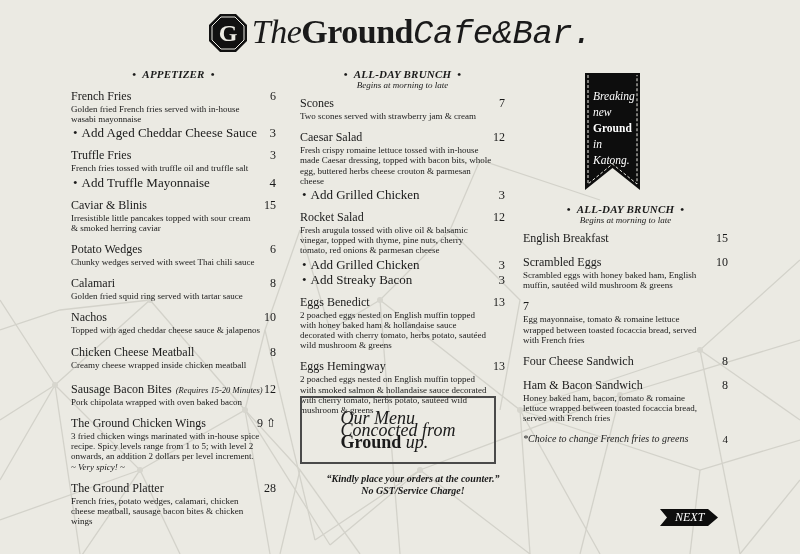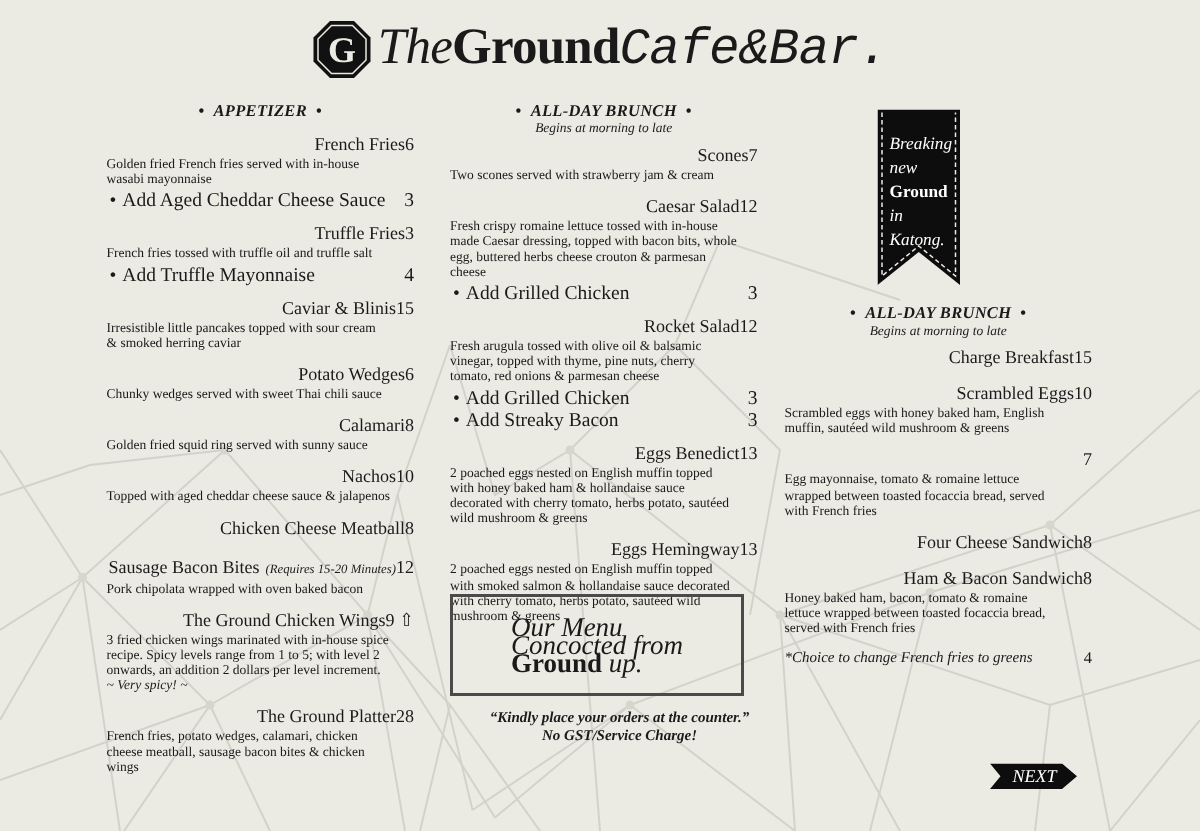--- a/index.html
+++ b/index.html
@@ -26,21 +26,21 @@
   .col-left { left: 71px; top: 68px; }
   .col-mid { left: 300px; top: 68px; }
   .col-right { left: 523px; top: 203px; }
 
   .section-head { text-align: center; margin-bottom: 0; }
   .section-title { font-size: 11px; font-weight: bold; font-style: italic; letter-spacing: 0.2px; }
   .section-title .dot { font-style: normal; margin: 0 6px; }
   .section-sub { font-size: 9px; font-style: italic; margin-top: 0; }
 
   .item { margin-top: 9px; }
-  .item-head { display: flex; justify-content: flex-end; align-items: baseline; }
+  .item-head { display: flex; justify-content: space-between; align-items: baseline; }
   .item-name { font-size: 12px; }
   .item-note { font-size: 8.5px; font-style: italic; margin-left: 4px; }
   .item-price { font-size: 12px; }
   .item-desc { font-size: 9px; line-height: 10.2px; width: 182px; }
   .item-desc-i { font-size: 9px; font-style: italic; line-height: 10px; }
   .addon { display: flex; justify-content: space-between; font-size: 13px; margin-top: 3px; line-height: 12px; }
   .addon .bul { margin: 0 4px 0 2px; }
 
   .col-left .item:first-of-type { margin-top: 18px; }
   .col-mid .first-item { margin-top: 6px; }
@@ -175,36 +175,37 @@
         <span class="item-price">6</span>
       </div>
     <div class="item-desc" style="width:205px">Chunky wedges served with sweet Thai chili sauce</div>
   </div>
 
   <div class="item">
     <div class="item-head">
         <span class="item-name">Calamari</span>
         <span class="item-price">8</span>
       </div>
-    <div class="item-desc" style="width:205px">Golden fried squid ring served with sunny sauce</div>
+    <div class="item-desc" style="width:205px">Golden fried squid ring served with tartar sauce</div>
   </div>
 
   <div class="item">
     <div class="item-head">
         <span class="item-name">Nachos</span>
         <span class="item-price">10</span>
       </div>
     <div class="item-desc" style="width:205px">Topped with aged cheddar cheese sauce &amp; jalapenos</div>
   </div>
 
   <div class="item">
     <div class="item-head">
         <span class="item-name">Chicken Cheese Meatball</span>
         <span class="item-price">8</span>
       </div>
+    <div class="item-desc" style="width:205px">Creamy cheese wrapped inside chicken meatball</div>
   </div>
 
   <div class="item">
     <div class="item-head">
         <span><span class="item-name">Sausage Bacon Bites</span><span class="item-note">(Requires 15-20 Minutes)</span></span>
         <span class="item-price">12</span>
       </div>
     <div class="item-desc">Pork chipolata wrapped with oven baked bacon</div>
   </div>
 
@@ -312,21 +313,21 @@
 </div>
 
 <div class="layer col col-right">
   <div class="section-head">
     <div class="section-title"><span class="dot">•</span><span>ALL-DAY BRUNCH</span><span class="dot">•</span></div>
     <div class="section-sub">Begins at morning to late</div>
   </div>
 
   <div class="item first-item">
     <div class="item-head">
-        <span class="item-name">Charge Breakfast</span>
+        <span class="item-name">English Breakfast</span>
         <span class="item-price">15</span>
       </div>
   </div>
 
   <div class="item">
     <div class="item-head">
         <span class="item-name">Scrambled Eggs</span>
         <span class="item-price">10</span>
       </div>
     <div class="item-desc" style="width:175px">Scrambled eggs with honey baked ham, English muffin, sautéed wild mushroom &amp; greens</div>

